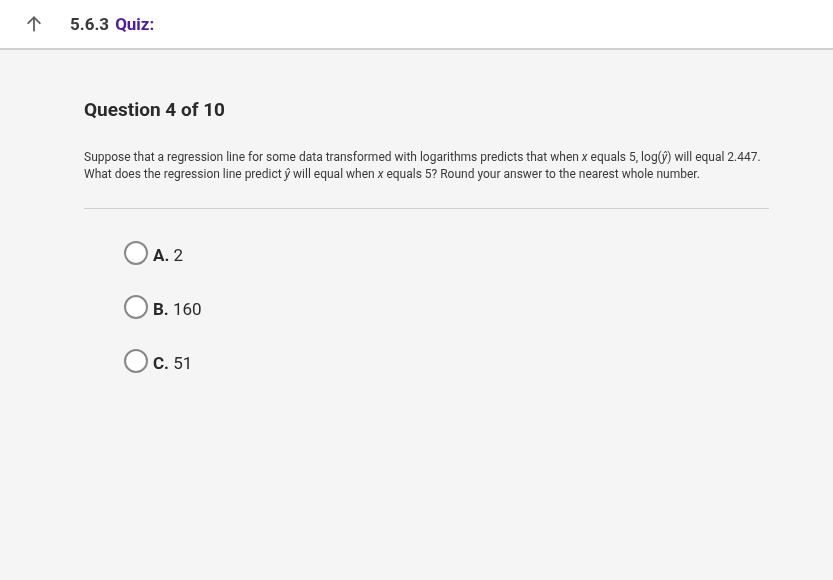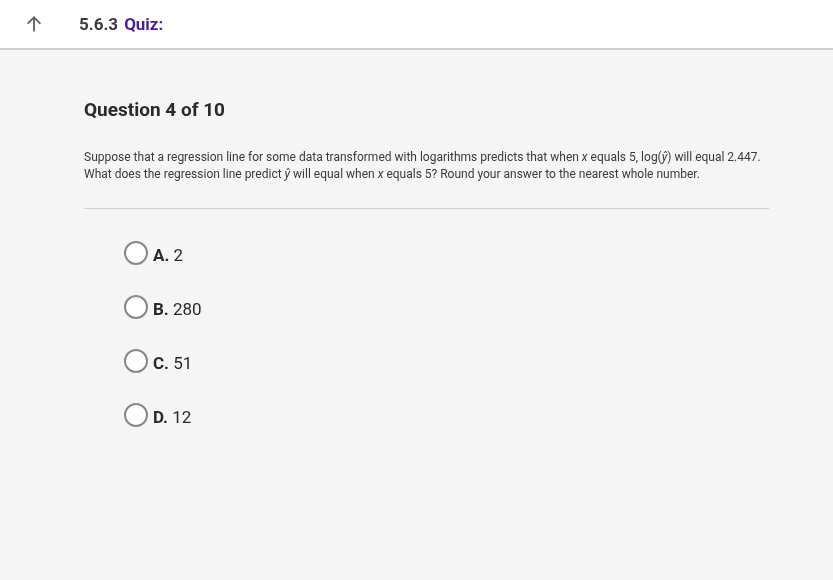--- a/index.html
+++ b/index.html
@@ -13,21 +13,21 @@
       width: 833px;
       height: 580px;
       overflow: hidden;
     }
     .header {
       background: #ffffff;
       padding: 14px 24px;
       border-bottom: 2px solid #d0d0d0;
       display: flex;
       align-items: center;
-      gap: 35px;
+      gap: 26px;
     }
     .back-arrow {
       width: 20px;
       height: 20px;
       display: flex;
       align-items: center;
       justify-content: center;
       color: #606060;
       cursor: pointer;
     }
@@ -134,31 +134,24 @@
       <div class="radio"></div>
       <div class="option-label">
         <span class="option-letter">A.</span>
         <span>2</span>
       </div>
     </div>
     <div class="option">
       <div class="radio"></div>
       <div class="option-label">
         <span class="option-letter">B.</span>
-        <span>280</span>
+        <span>160</span>
       </div>
     </div>
     <div class="option">
       <div class="radio"></div>
       <div class="option-label">
         <span class="option-letter">C.</span>
         <span>51</span>
       </div>
     </div>
-    <div class="option">
-      <div class="radio"></div>
-      <div class="option-label">
-        <span class="option-letter">D.</span>
-        <span>12</span>
-      </div>
-    </div>
   </div>
 </div>
 
 </body></html>

